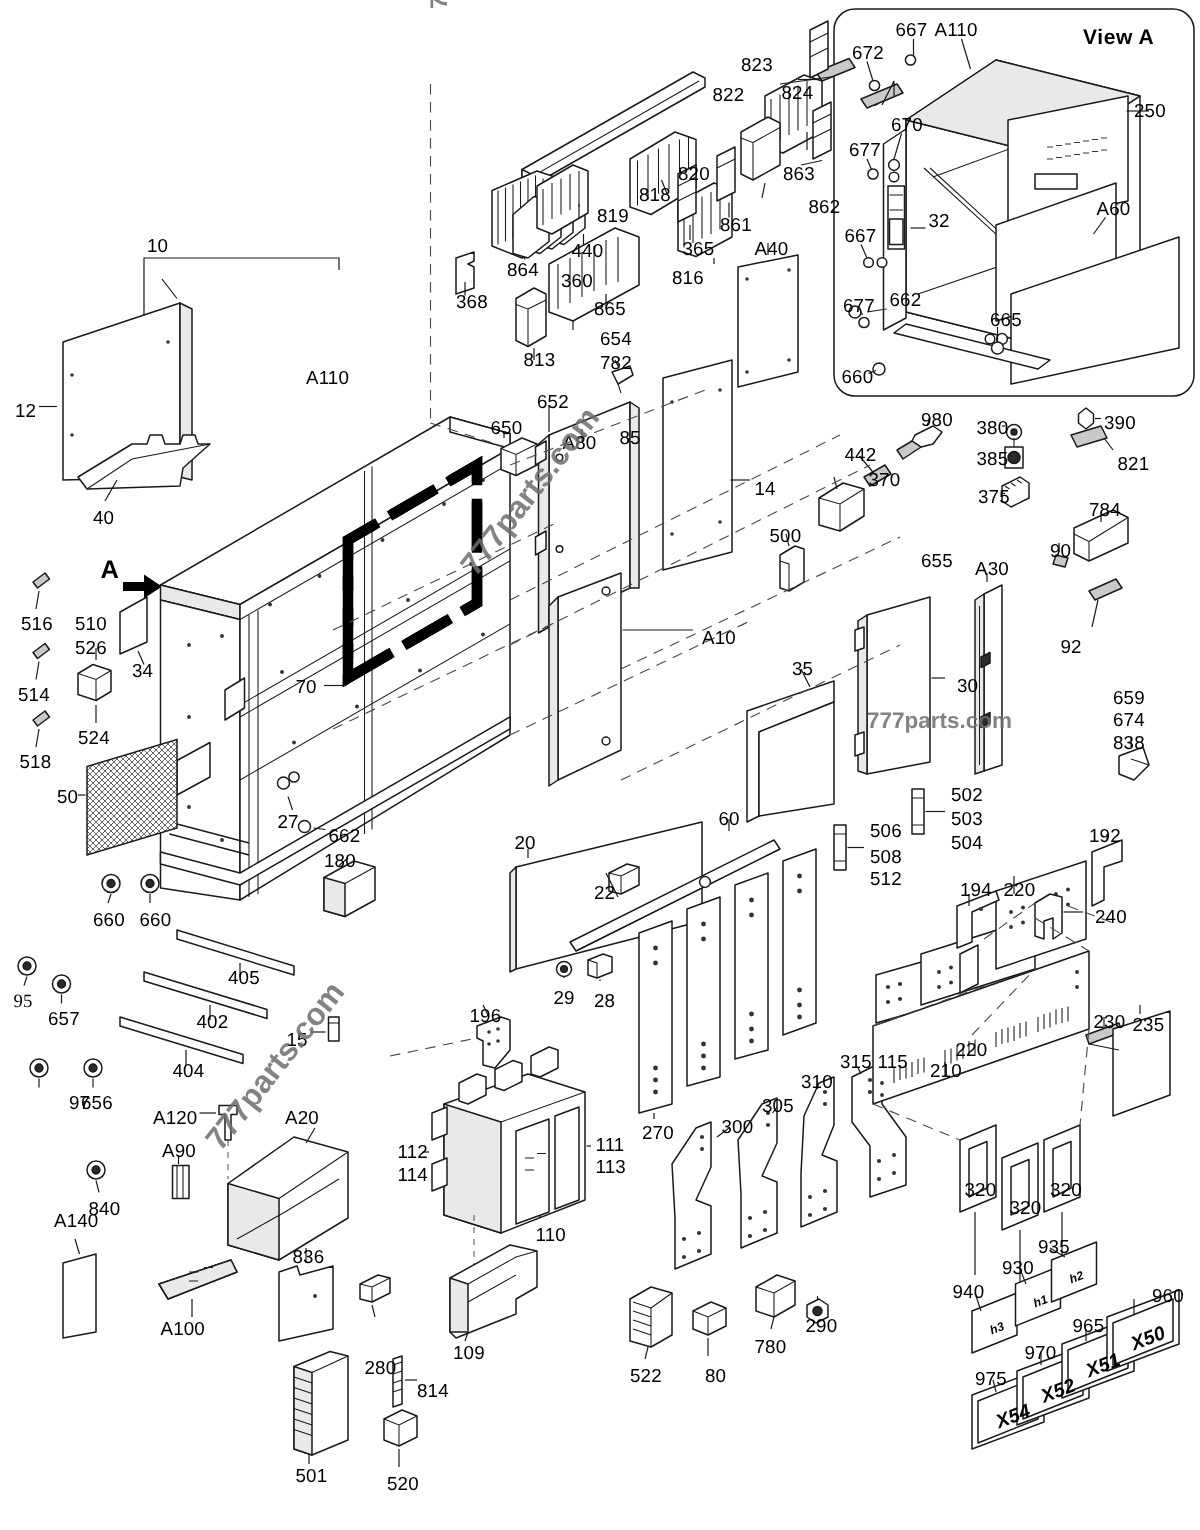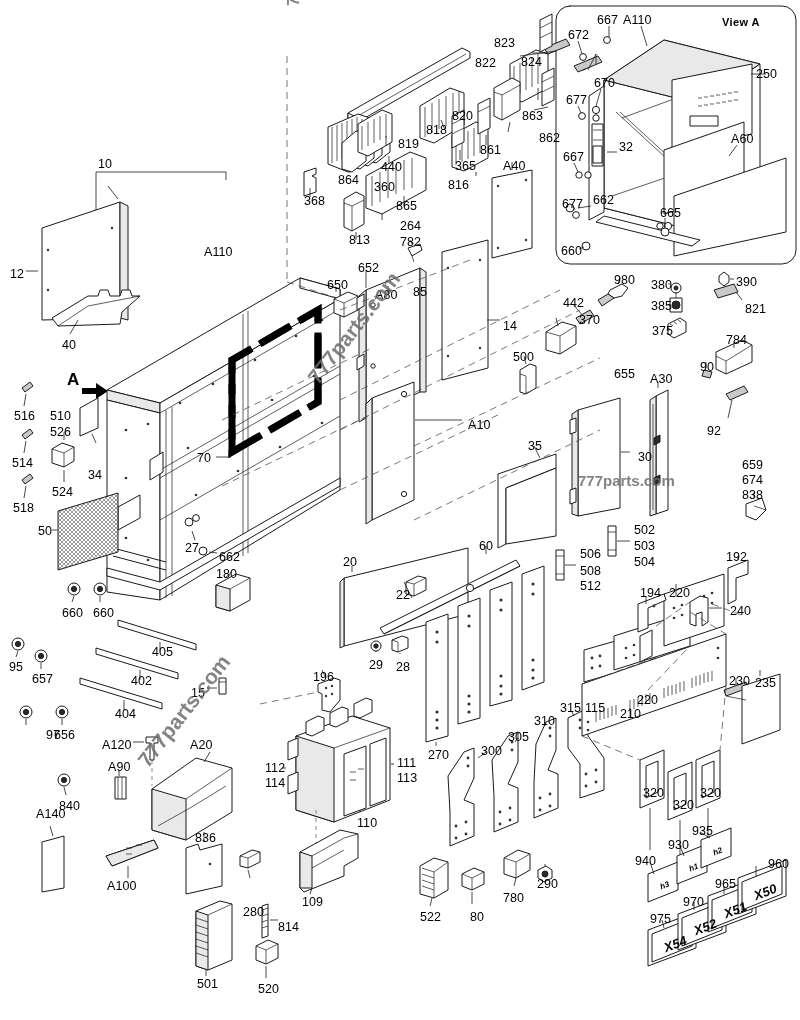--- a/index.html
+++ b/index.html
@@ -21,21 +21,21 @@
     font-family:"Liberation Sans", sans-serif;
     font-size:12.5px;
     color:#000;
     white-space:nowrap;
     line-height:1;
     letter-spacing:.1px;
   }
   .lbl.bigA{font-size:17px;font-weight:bold;}
   .viewa-title{
     position:absolute;
-    font-size:11px;
+    font-size:14px;
     font-weight:bold;
     letter-spacing:.4px;
   }
   .wm{
     position:absolute;
     color:#6e6e6e;
     font-weight:bold;
     font-family:"Liberation Sans", sans-serif;
     white-space:nowrap;
     opacity:.85;
@@ -790,32 +790,32 @@
 
   <div id="labels">
       <div class="lbl" style="left: 98px; top: 158px;">10</div>
       <div class="lbl" style="left: 10px; top: 268px;">12</div>
       <div class="lbl" style="left: 62px; top: 339px;">40</div>
       <div class="lbl" style="left: 204px; top: 246px;">A110</div>
       <div class="lbl bigA" style="left: 67px; top: 371px;">A</div>
       <div class="lbl" style="left: 14px; top: 410px;">516</div>
       <div class="lbl" style="left: 50px; top: 410px;">510</div>
       <div class="lbl" style="left: 50px; top: 426px;">526</div>
-      <div class="lbl" style="left: 88px; top: 441px; margin-top: 28px;">34</div>
+      <div class="lbl" style="left: 88px; top: 441px;">34</div>
       <div class="lbl" style="left: 12px; top: 457px;">514</div>
       <div class="lbl" style="left: 52px; top: 486px;">524</div>
       <div class="lbl" style="left: 13px; top: 502px;">518</div>
       <div class="lbl" style="left: 38px; top: 525px;">50</div>
       <div class="lbl" style="left: 197px; top: 452px;">70</div>
       <div class="lbl" style="left: 185px; top: 542px;">27</div>
       <div class="lbl" style="left: 219px; top: 551px;">662</div>
       <div class="lbl" style="left: 216px; top: 568px;">180</div>
       <div class="lbl" style="left: 62px; top: 607px;">660</div>
       <div class="lbl" style="left: 93px; top: 607px;">660</div>
-      <div class="lbl" style="left: 9px; top: 661px;">95</div>
+      <div class="lbl" style="left: 9px; top: 661px; font-family: Liberation Serif, serif;">95</div>
       <div class="lbl" style="left: 32px; top: 673px;">657</div>
       <div class="lbl" style="left: 36px; top: 729px; margin-left: 10px;">97</div>
       <div class="lbl" style="left: 54px; top: 729px;">656</div>
       <div class="lbl" style="left: 152px; top: 646px;">405</div>
       <div class="lbl" style="left: 131px; top: 675px;">402</div>
       <div class="lbl" style="left: 115px; top: 708px;">404</div>
       <div class="lbl" style="left: 191px; top: 687px;">15</div>
       <div class="lbl" style="left: 59px; top: 800px;">840</div>
       <div class="lbl" style="left: 36px; top: 808px; text-align: right;">A140</div>
       <div class="lbl" style="left: 102px; top: 739px;">A120</div>
@@ -838,21 +838,21 @@
       <div class="lbl" style="left: 448px; top: 179px;">816</div>
       <div class="lbl" style="left: 452px; top: 110px;">820</div>
       <div class="lbl" style="left: 475px; top: 57px;">822</div>
       <div class="lbl" style="left: 494px; top: 37px;">823</div>
       <div class="lbl" style="left: 521px; top: 56px;">824</div>
       <div class="lbl" style="left: 522px; top: 110px;">863</div>
       <div class="lbl" style="left: 497px; top: 132px; margin-left: 42px;">862</div>
       <div class="lbl" style="left: 480px; top: 144px;">861</div>
       <div class="lbl" style="left: 455px; top: 160px;">365</div>
       <div class="lbl" style="left: 503px; top: 160px;">A40</div>
-      <div class="lbl" style="left: 400px; top: 220px;">264</div>
+      <div class="lbl" style="left: 400px; top: 220px;">654</div>
       <div class="lbl" style="left: 400px; top: 236px;">782</div>
       <div class="lbl" style="left: 358px; top: 262px;">652</div>
       <div class="lbl" style="left: 327px; top: 279px;">650</div>
       <div class="lbl" style="left: 375px; top: 289px;">A80</div>
       <div class="lbl" style="left: 413px; top: 286px;">85</div>
       <div class="lbl" style="left: 503px; top: 320px;">14</div>
       <div class="lbl" style="left: 543px; top: 314px; margin-left: 36px;">370</div>
       <div class="lbl" style="left: 513px; top: 351px;">500</div>
       <div class="lbl" style="left: 563px; top: 297px;">442</div>
       <div class="lbl" style="left: 614px; top: 274px;">980</div>

